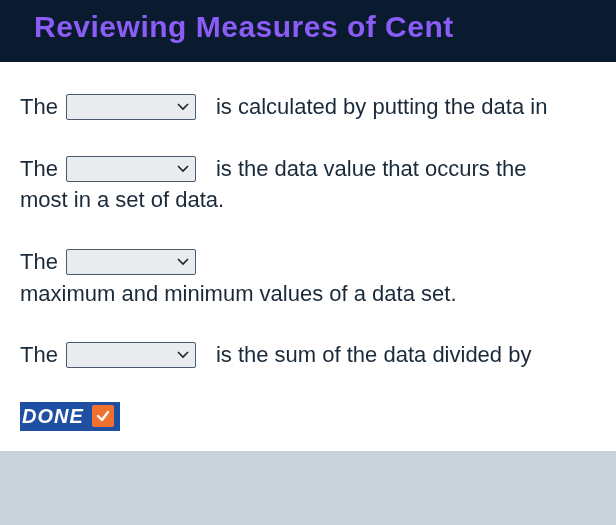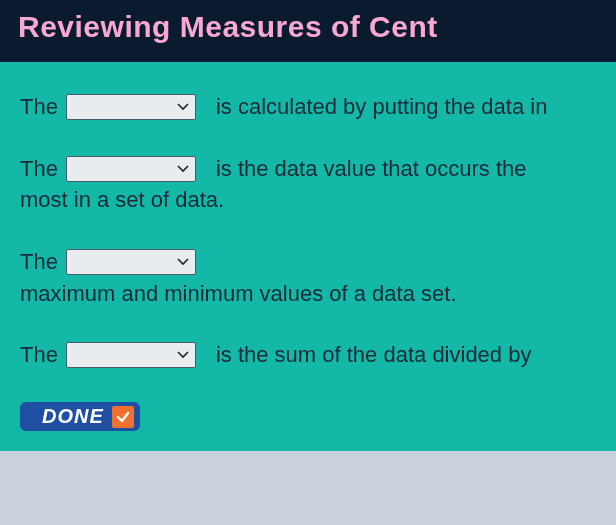--- a/index.html
+++ b/index.html
@@ -5,30 +5,30 @@
     * { margin: 0; padding: 0; box-sizing: border-box; }
     body {
       width: 616px;
       height: 525px;
       font-family: Arial, Helvetica, sans-serif;
       background: #c9d1db;
       overflow: hidden;
     }
     .header {
       background: #0a1a2f;
-      color: #f9a8d4;
-      padding: 10px 18px 18px 18px;
+      color: #8b5cf6;
+      padding: 10px 18px 18px 34px;
       font-size: 30px;
       font-weight: 700;
       letter-spacing: 0.5px;
       white-space: nowrap;
       overflow: hidden;
     }
     .content {
-      background: #14b8a6;
+      background: #ffffff;
       padding: 30px 20px 20px 20px;
     }
     .question {
       font-size: 22px;
       color: #1a2a3a;
       line-height: 1.35;
       margin-bottom: 32px;
     }
     .question .line1 {
       display: flex;
@@ -47,28 +47,28 @@
       background: #e8ecef;
       border: 1px solid #4a5a6a;
       border-radius: 2px;
       padding-right: 6px;
       vertical-align: middle;
       cursor: pointer;
     }
     .dropdown svg { display: block; }
     .done-btn {
       display: inline-flex;
-      align-items: flex-end;
+      align-items: flex-start;
       background: #1e4fa3;
       color: #fff;
       font-weight: 800;
       font-size: 20px;
       letter-spacing: 1px;
-      padding: 3px 6px 3px 22px;
-      border-radius: 6px;
+      padding: 3px 6px 3px 2px;
+      border-radius: 0;
       cursor: pointer;
       font-style: italic;
     }
     .done-check {
       display: inline-flex;
       align-items: center;
       justify-content: center;
       width: 22px;
       height: 22px;
       background: #f07030;

